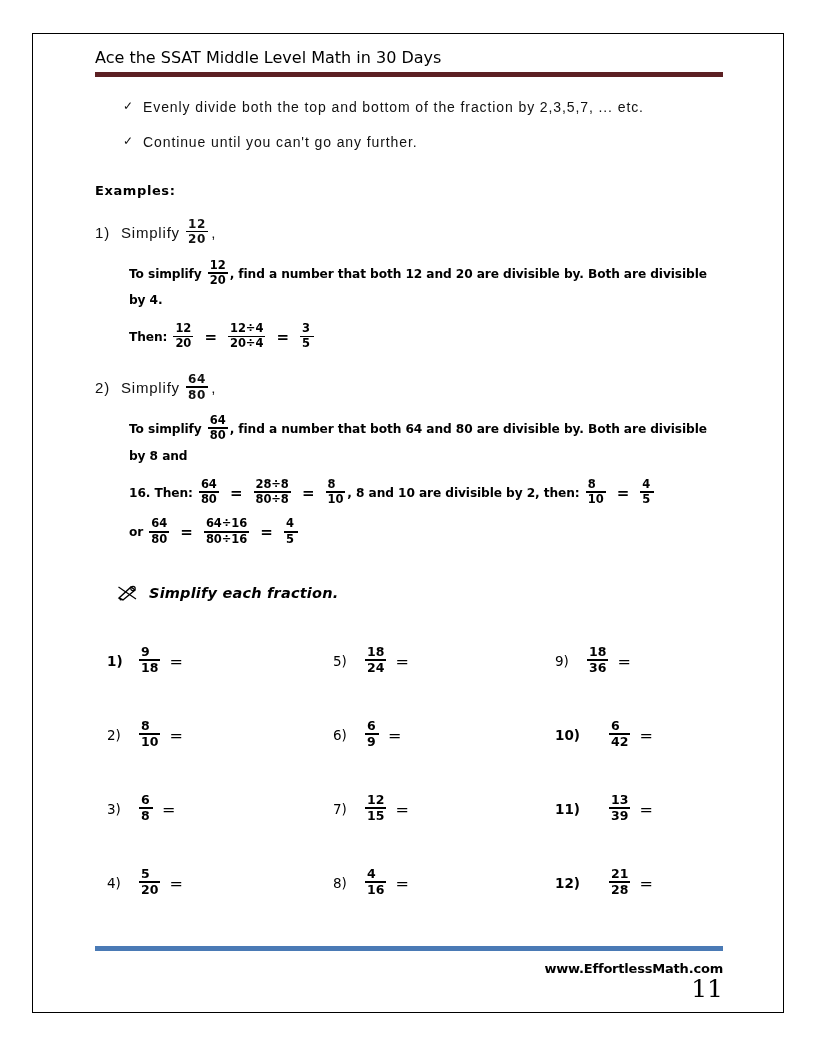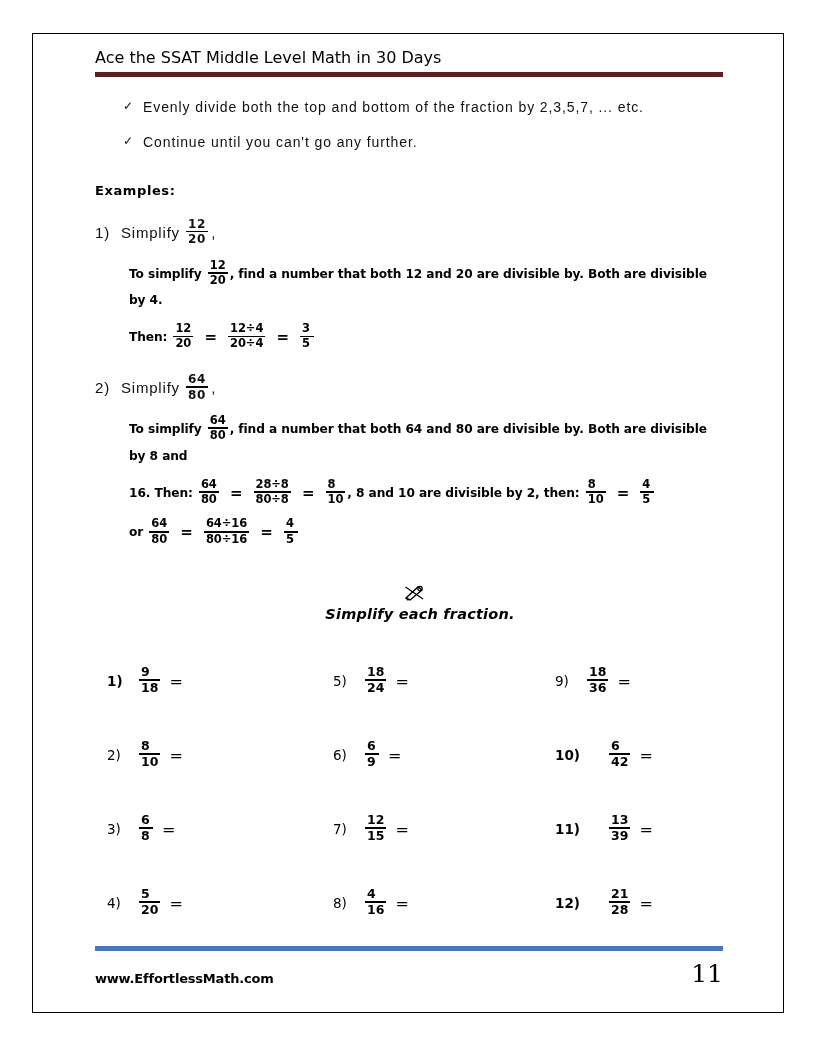--- a/index.html
+++ b/index.html
@@ -148,21 +148,20 @@
   .example-body .line { display: block; }
   .example-body .line + .line { margin-top: 9px; }
   .ex-or { margin-top: 12px; }
 
   
   .exercise-head {
     display: flex;
     align-items: center;
     margin-top: 36px;
     margin-left: 22px;
-    flex-direction: column;
   }
   .pencil-icon {
     width: 22px;
     height: 18px;
     flex: 0 0 22px;
     margin-right: 10px;
   }
   .exercise-title {
     font-family: "DejaVu Sans", sans-serif;
     font-weight: bold;
@@ -211,20 +210,21 @@
   .rule-blue {
     height: 4.5px;
     background: #4A7AB5;
     width: 100%;
   }
   .footer-row {
     display: flex;
     align-items: flex-end;
     justify-content: space-between;
     margin-top: 10px;
+    flex-direction: column;
   }
   .site {
     font-family: "DejaVu Sans", sans-serif;
     font-weight: bold;
     font-size: 13px;
     letter-spacing: -0.2px;
   }
   .page-num {
     font-family: "DejaVu Serif", serif;
     font-size: 25px;

